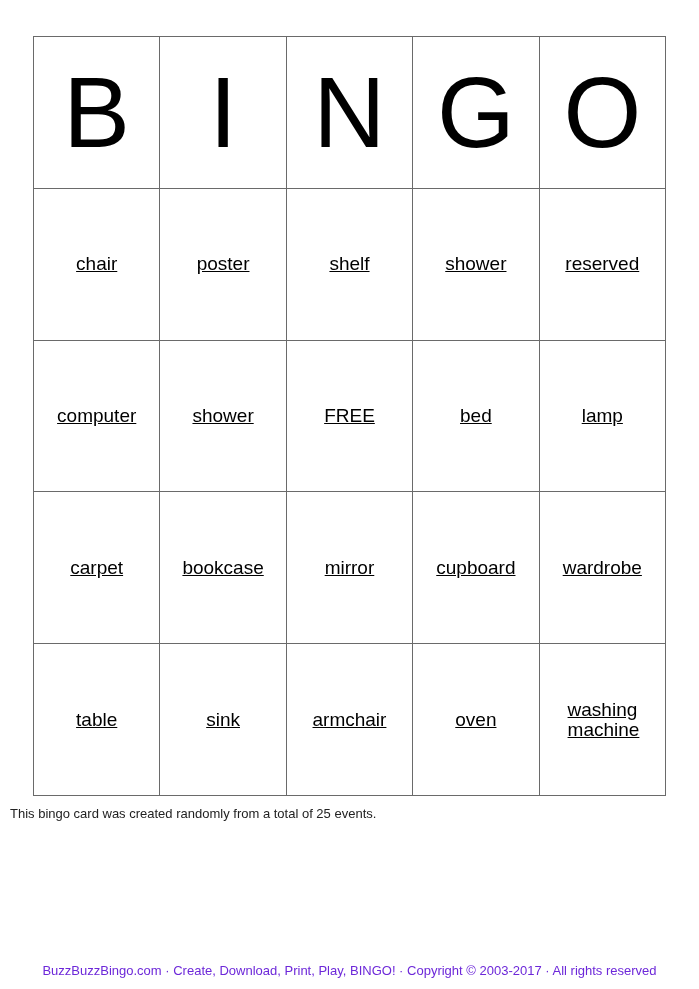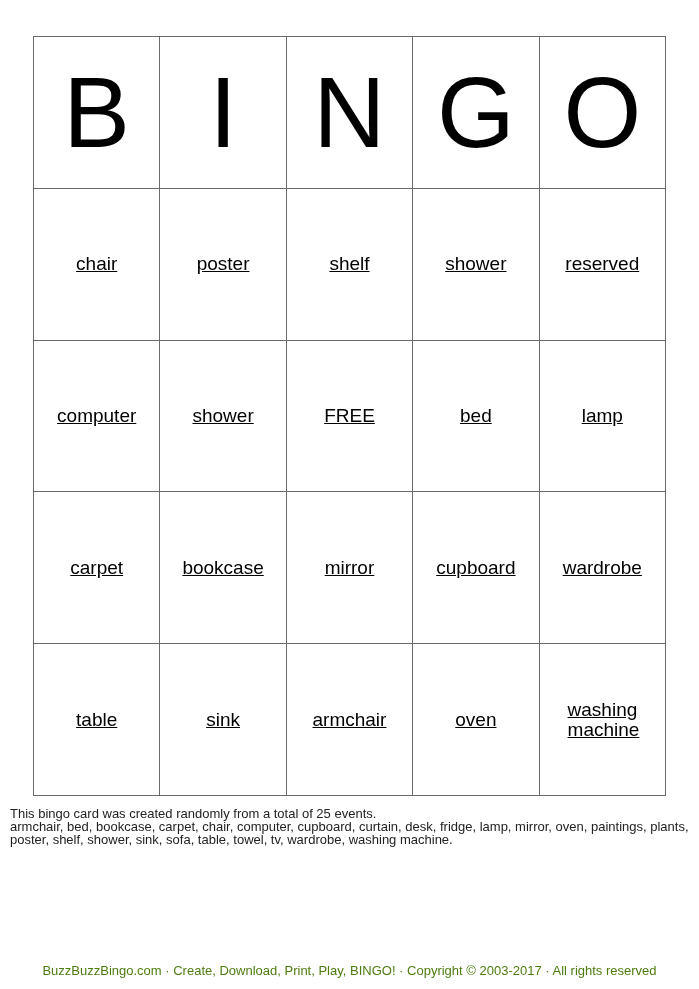--- a/index.html
+++ b/index.html
@@ -2,21 +2,21 @@
 <html><head>
   <meta charset="utf-8">
   <style>
     html, body { margin:0; padding:0; background:#ffffff; }
     body { width:699px; height:989px; position:relative; overflow:hidden; font-family:"Liberation Sans", sans-serif; color:#000; }
     .card { position:absolute; left:33px; top:36px; width:633px; height:760px; border-collapse:collapse; table-layout:fixed; }
     .card td { border:1px solid #6a6a6a; text-align:center; vertical-align:middle; padding:0 4px; line-height:20px; }
     .card tr.head td { height:126px; font-size:100px; line-height:100px; }
     .card tr.row td { height:126px; font-size:19px;text-decoration:underline; }
     .info { position:absolute; left:10px; top:807px; width:680px; font-size:13px; line-height:13px; color:#222; }
-    .footer { position:absolute; left:0; top:963px; width:699px; text-align:center; font-size:13px; color:#4d7c0f; }
+    .footer { position:absolute; left:0; top:963px; width:699px; text-align:center; font-size:13px; color:#6d28d9; }
   </style>
 </head>
 <body>
 
 <table class="card">
   <tbody>
       <tr class="head">
     <td>B</td>
     <td>I</td>
     <td>N</td>
@@ -49,16 +49,15 @@
     <td>sink</td>
     <td>armchair</td>
     <td>oven</td>
     <td style="padding:0 28px;">washing machine</td>
   </tr>
 </tbody>
   </table>
 
 <div class="info">
   <div>This bingo card was created randomly from a total of 25 events.</div>
-  <div>armchair, bed, bookcase, carpet, chair, computer, cupboard, curtain, desk, fridge, lamp, mirror, oven, paintings, plants, poster, shelf, shower, sink, sofa, table, towel, tv, wardrobe, washing machine.</div>
 </div>
 
 <div class="footer">BuzzBuzzBingo.com · Create, Download, Print, Play, BINGO! · Copyright © 2003-2017 · All rights reserved</div>
 
 </body></html>

